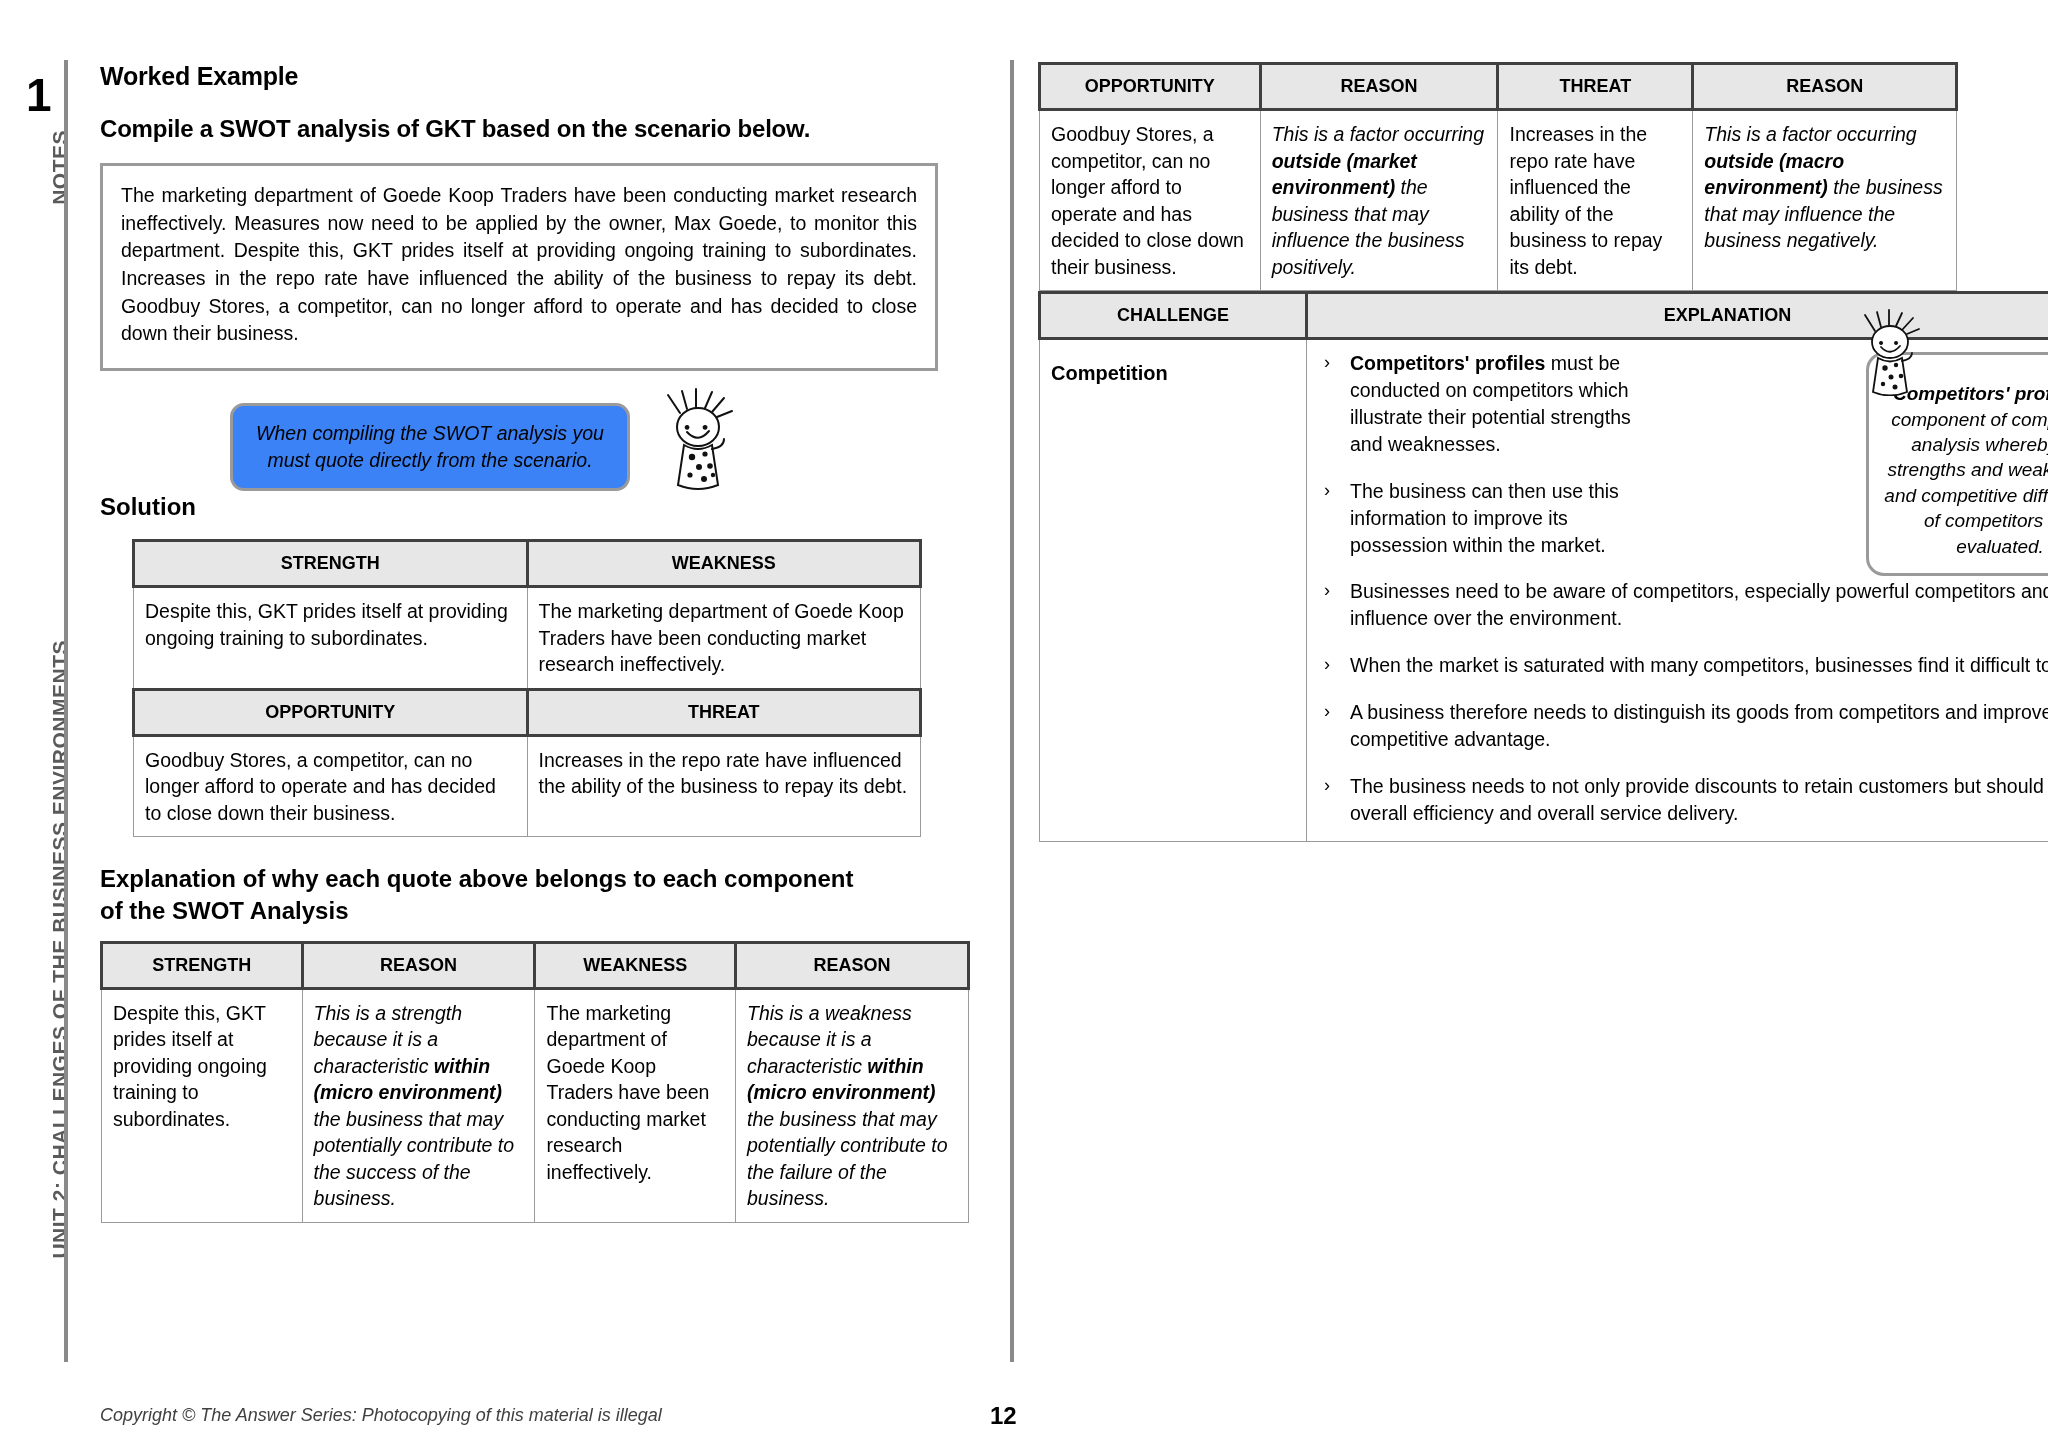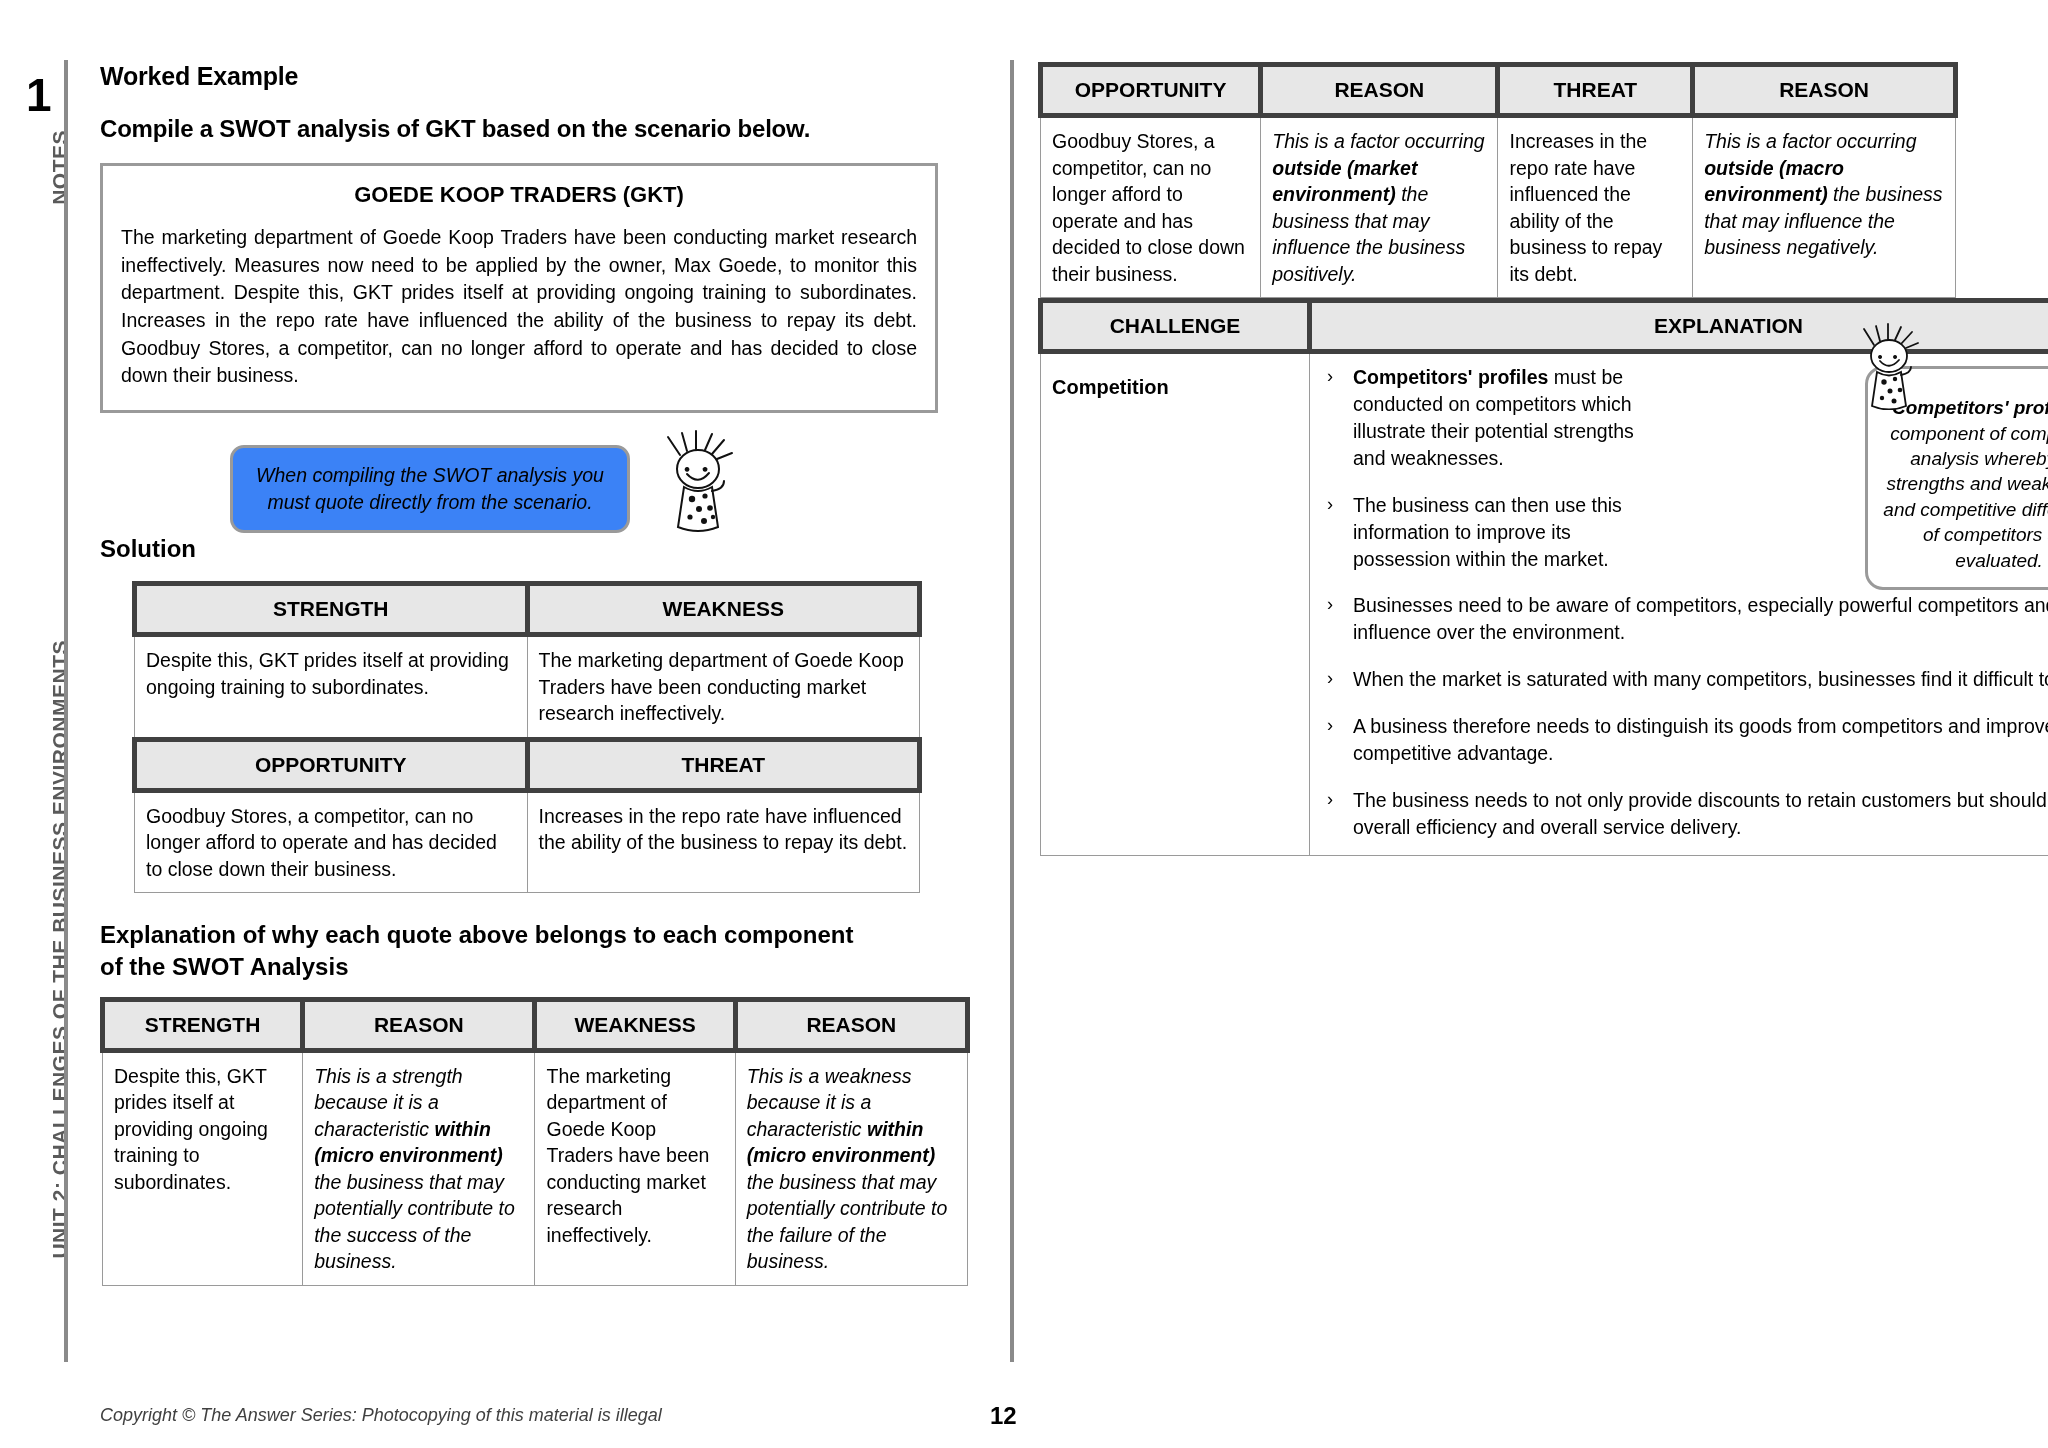--- a/index.html
+++ b/index.html
@@ -157,22 +157,22 @@
   }
   .kid svg { display:block; }
 
   
   table.tbl {
     border-collapse: collapse;
     table-layout: fixed;
   }
   table.tbl th {
     background: #e7e7e7;
-    border: 5px solid #404040;
-    font-size: 21px;
+    border: 3px solid #404040;
+    font-size: 18px;
     font-weight: bold;
     text-align: center;
     padding: 11px 6px;
   }
   table.tbl td {
     border: 1px solid #9a9a9a;
     font-size: 19.5px;
     line-height: 1.36;
     padding: 10px 11px;
     vertical-align: top;
@@ -268,21 +268,20 @@
   </div>
   <div class="side-rule"></div>
   <div class="mid-rule"></div>
 
   <div class="col-left">
 
     <h2 class="head">Worked Example</h2>
     <h3 class="subhead">Compile a SWOT analysis of GKT based on the scenario below.</h3>
 
     <div class="scenario">
-      <div class="scenario-title">GOEDE KOOP TRADERS (GKT)</div>
       <div class="scenario-body">The marketing department of Goede Koop Traders have been conducting market research ineffectively. Measures now need to be applied by the owner, Max Goede, to monitor this department. Despite this, GKT prides itself at providing ongoing training to subordinates. Increases in the repo rate have influenced the ability of the business to repay its debt. Goodbuy Stores, a competitor, can no longer afford to operate and has decided to close down their business.</div>
     </div>
 
     <div class="bubble-row">
       <div class="bubble">When compiling the SWOT analysis you must quote directly from the scenario.</div>
       <div class="kid">
         <svg viewBox="0 0 90 104" width="90" height="104" aria-hidden="true">
           <g fill="none" stroke="#111" stroke-width="2" stroke-linecap="round">
             <path d="M20 26 L8 8 M27 22 L22 4 M36 20 L36 2 M45 21 L52 5 M52 25 L64 11 M57 30 L72 24"></path>
             <ellipse cx="38" cy="40" rx="21" ry="19" fill="#fff"></ellipse>

